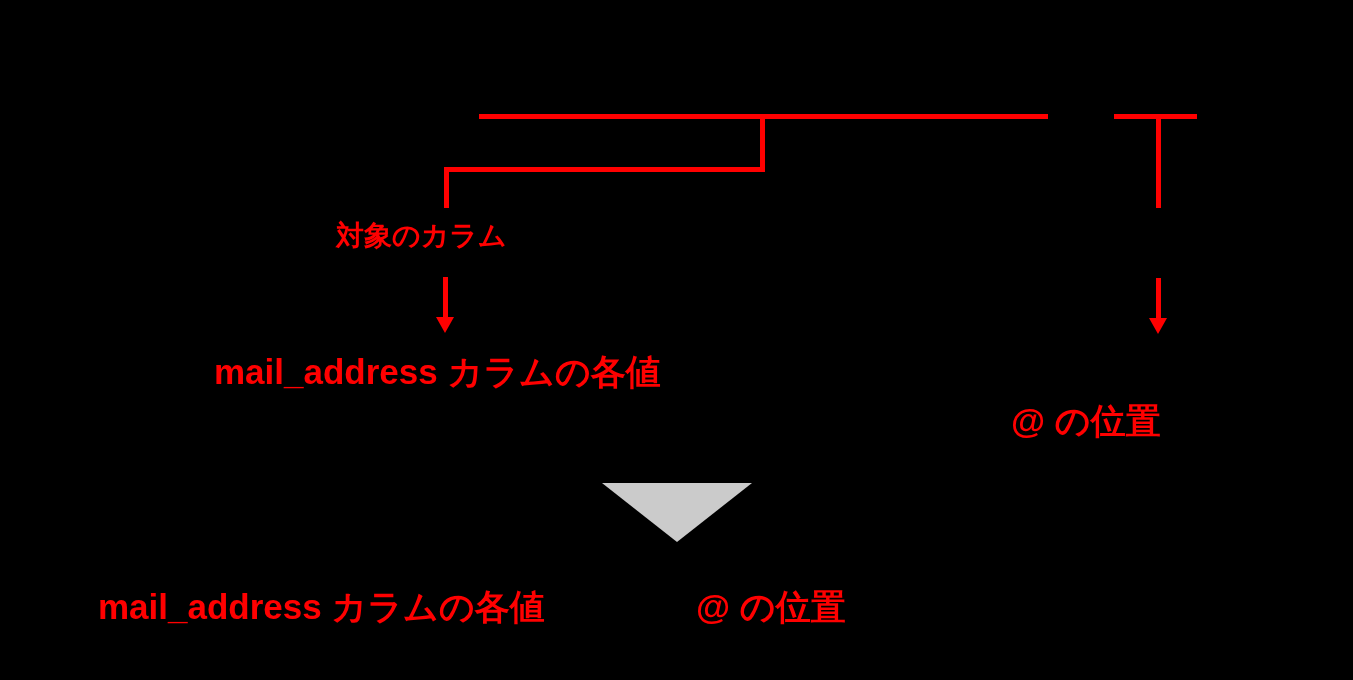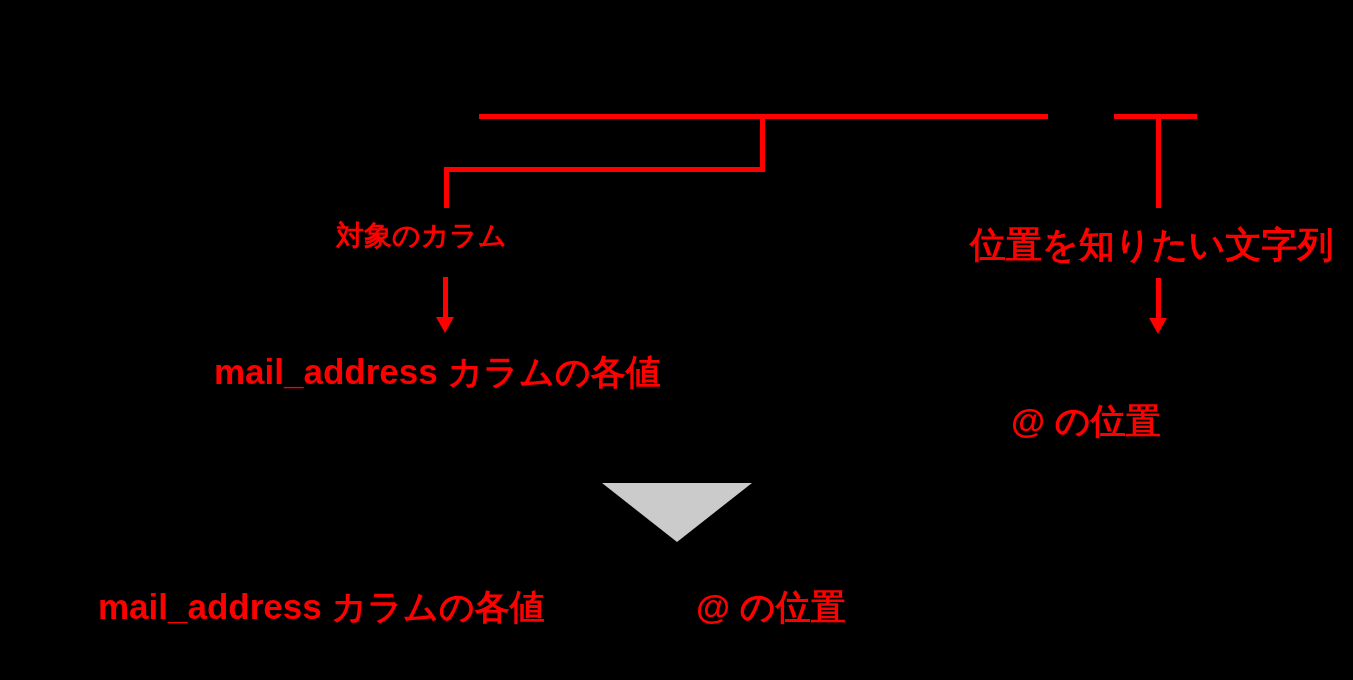--- a/index.html
+++ b/index.html
@@ -73,21 +73,20 @@
   <div class="rline underline-main"></div>
 
   <div class="rline underline-at"></div>
   <div class="rline drop-mid"></div>
   <div class="rline horiz-left"></div>
   <div class="rline vert-left"></div>
   <div class="rline vert-right"></div>
 
   <div class="label target-column">対象のカラム</div>
 
-  <div class="label search-string">位置を知りたい文字列</div>
 
   <div class="rline arrow-left-shaft"></div>
   <div class="arrowhead arrow-left-head"></div>
 
   <div class="rline arrow-right-shaft"></div>
   <div class="arrowhead arrow-right-head"></div>
 
   <div class="label column-values-mid">mail_address カラムの各値</div>
 
   <div class="label at-position-mid">@ の位置</div>

